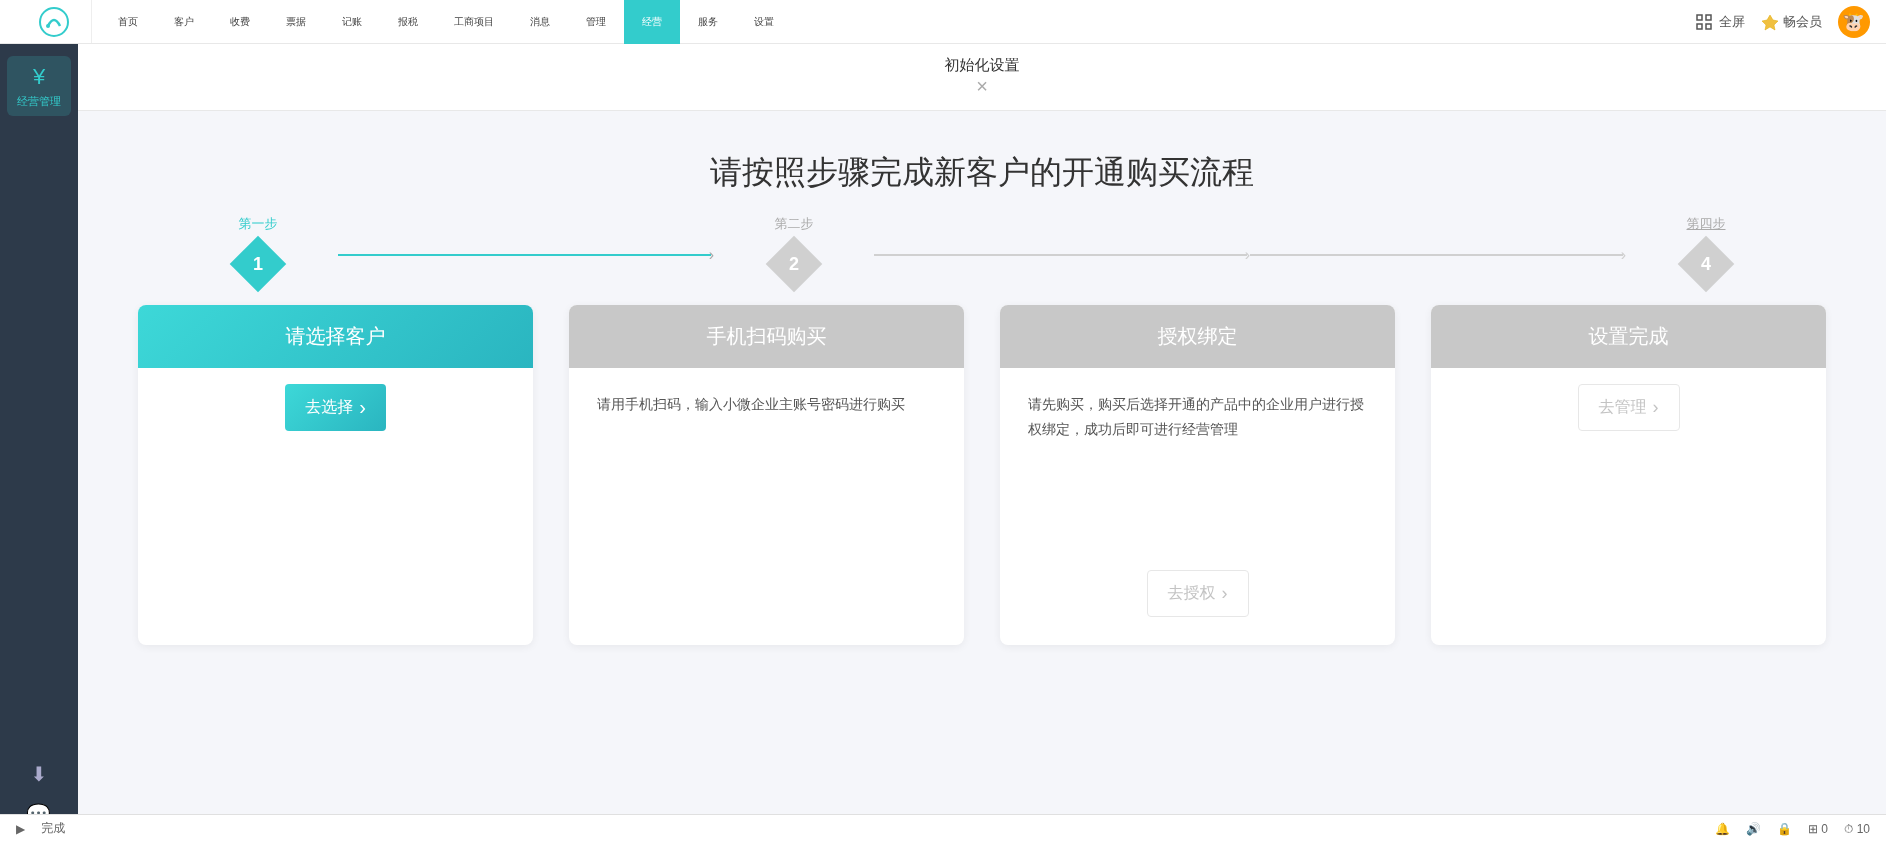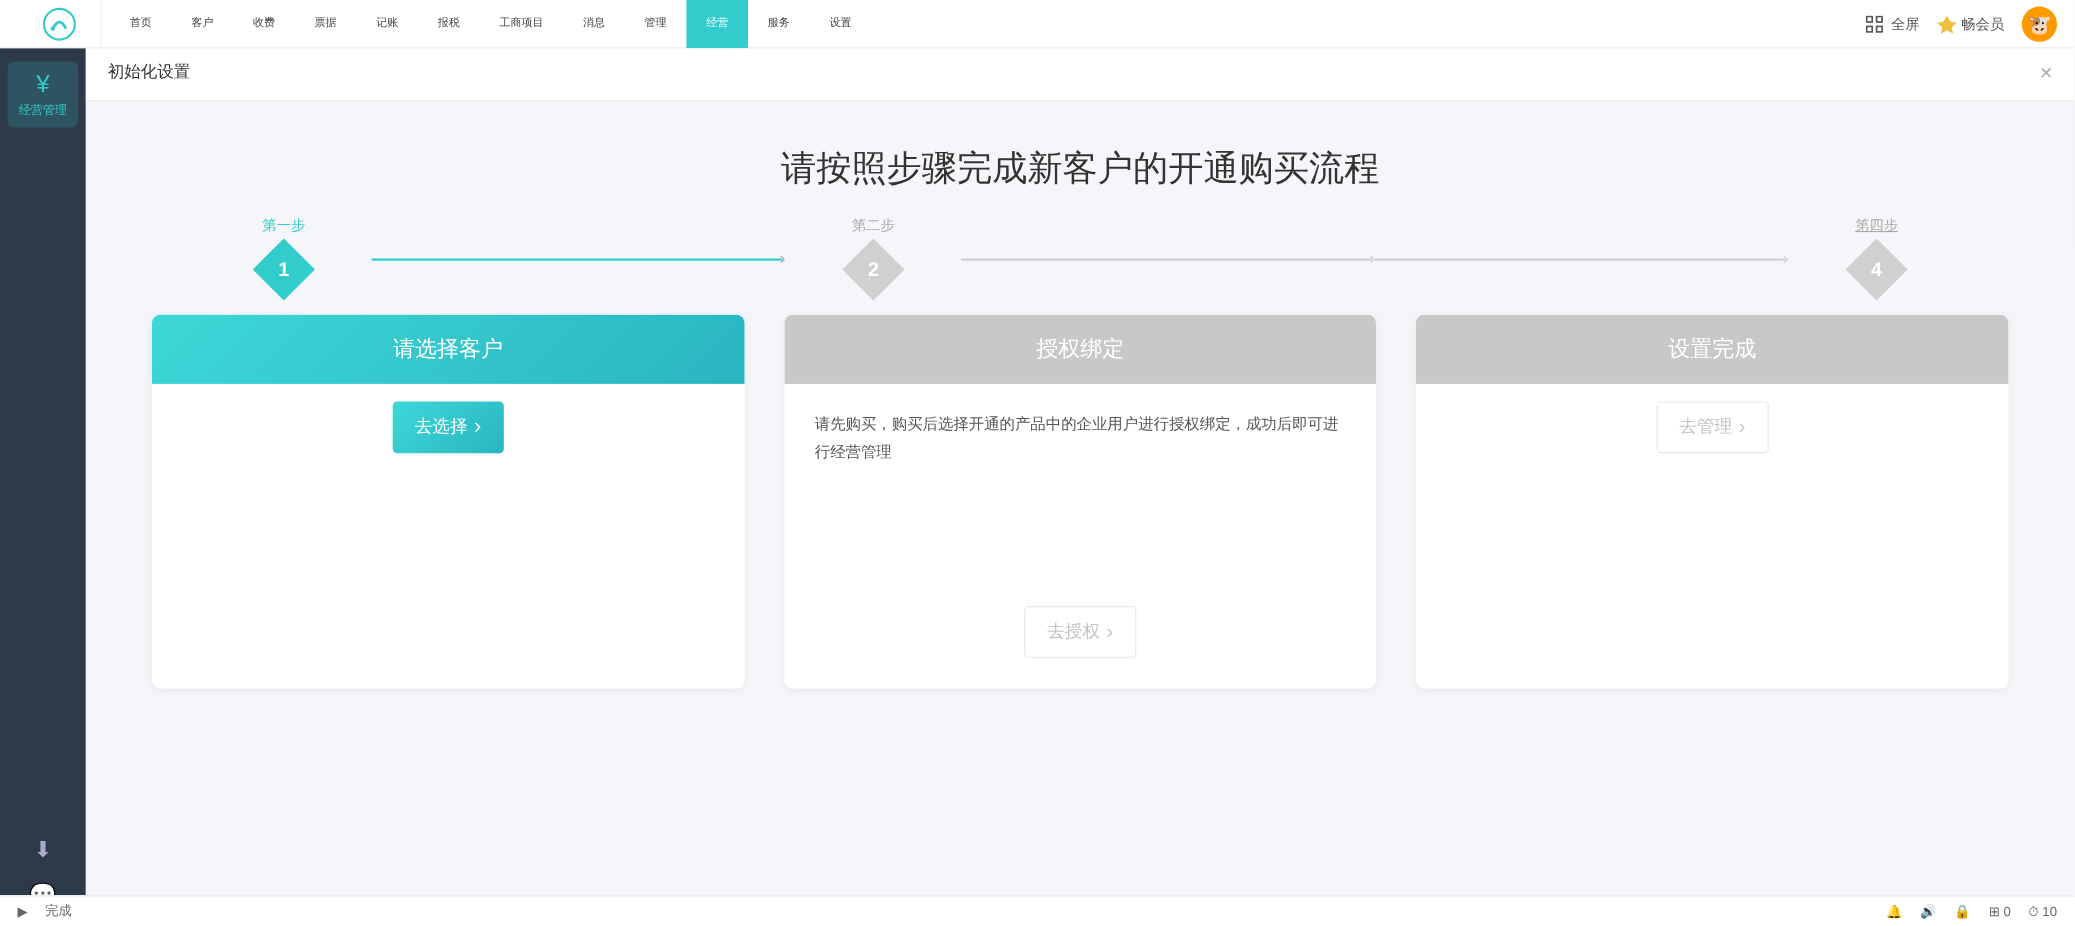--- a/index.html
+++ b/index.html
@@ -42,22 +42,22 @@
     .sidebar-item.active { background: rgba(60,204,204,0.18); color: #3cc; }
     .sidebar-icon { font-size: 22px; }
     .sidebar-bottom { margin-top: auto; margin-bottom: 16px; display: flex; flex-direction: column; align-items: center; gap: 16px; }
     .sidebar-bottom .icon-btn { color: #aac; font-size: 20px; cursor: pointer; }
 
     
     .main {
       flex: 1; background: #f5f6fa; position: relative; overflow: hidden;
     }
     .page-header {
-      background: #fff; padding: 12px 20px; font-size: 15px; color: #333;
-      border-bottom: 1px solid #e8e8e8; display: flex; justify-content: space-between;
+      background: #fff; padding: 12px 8px; font-size: 15px; color: #333;
+      border-bottom: 1px solid #e8e8e8; display: flex; align-items: center; justify-content: space-between; flex-direction: column;
     }
     .close-btn { font-size: 20px; color: #aaa; cursor: pointer; }
 
     
     .wizard-container {
       padding: 40px 60px 30px 60px;
     }
     .wizard-title {
       text-align: center; font-size: 32px; color: #333; font-weight: 500; margin-bottom: 20px;
     }
@@ -241,20 +241,29 @@
             <span>请选择客户</span>
           </div>
           <div class="card-footer">
             <button class="action-btn primary">
               <span>去选择</span>
               <span style="font-size:20px;">›</span>
             </button>
           </div>
         </div>
 
+        <div class="card">
+          <div class="card-header inactive-header">
+            <span>手机扫码购买</span>
+          </div>
+          <div class="card-body">
+            <span>请用手机扫码，输入小微企业主账号密码进行购买</span>
+          </div>
+          <div class="card-footer"></div>
+        </div>
 
         <div class="card">
           <div class="card-header inactive-header">
             <span>授权绑定</span>
           </div>
           <div class="card-body">
             <span>请先购买，购买后选择开通的产品中的企业用户进行授权绑定，成功后即可进行经营管理</span>
           </div>
           <div class="card-footer">
             <button class="action-btn secondary" style="opacity:0.7;">

